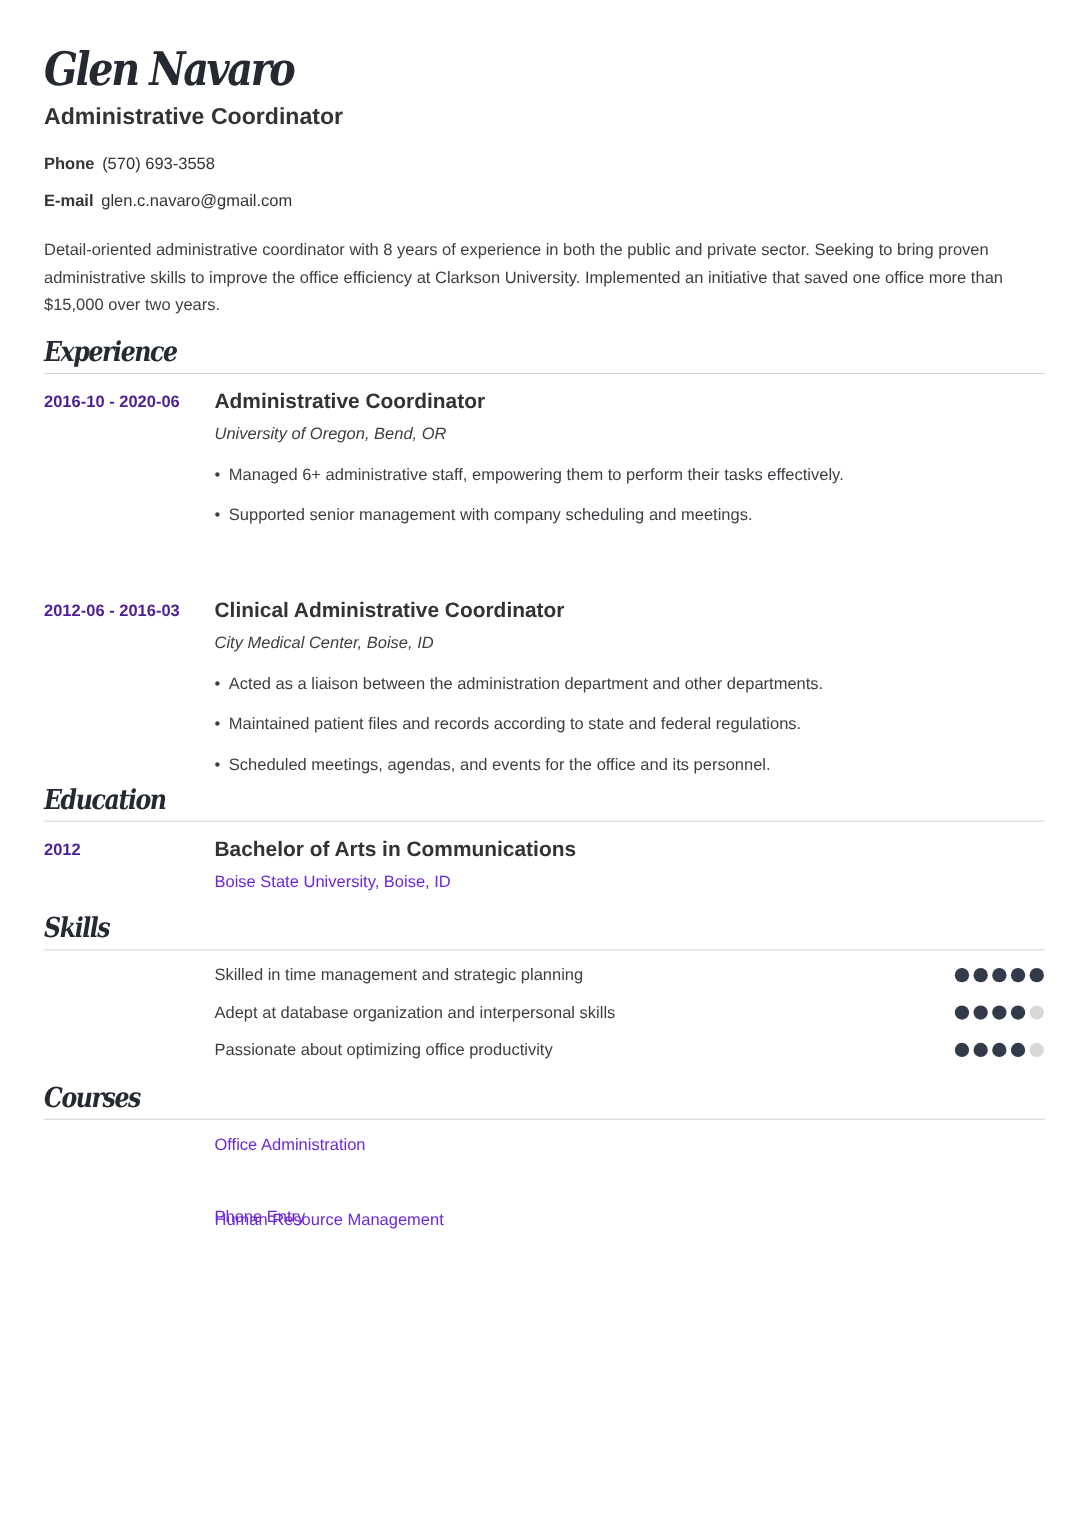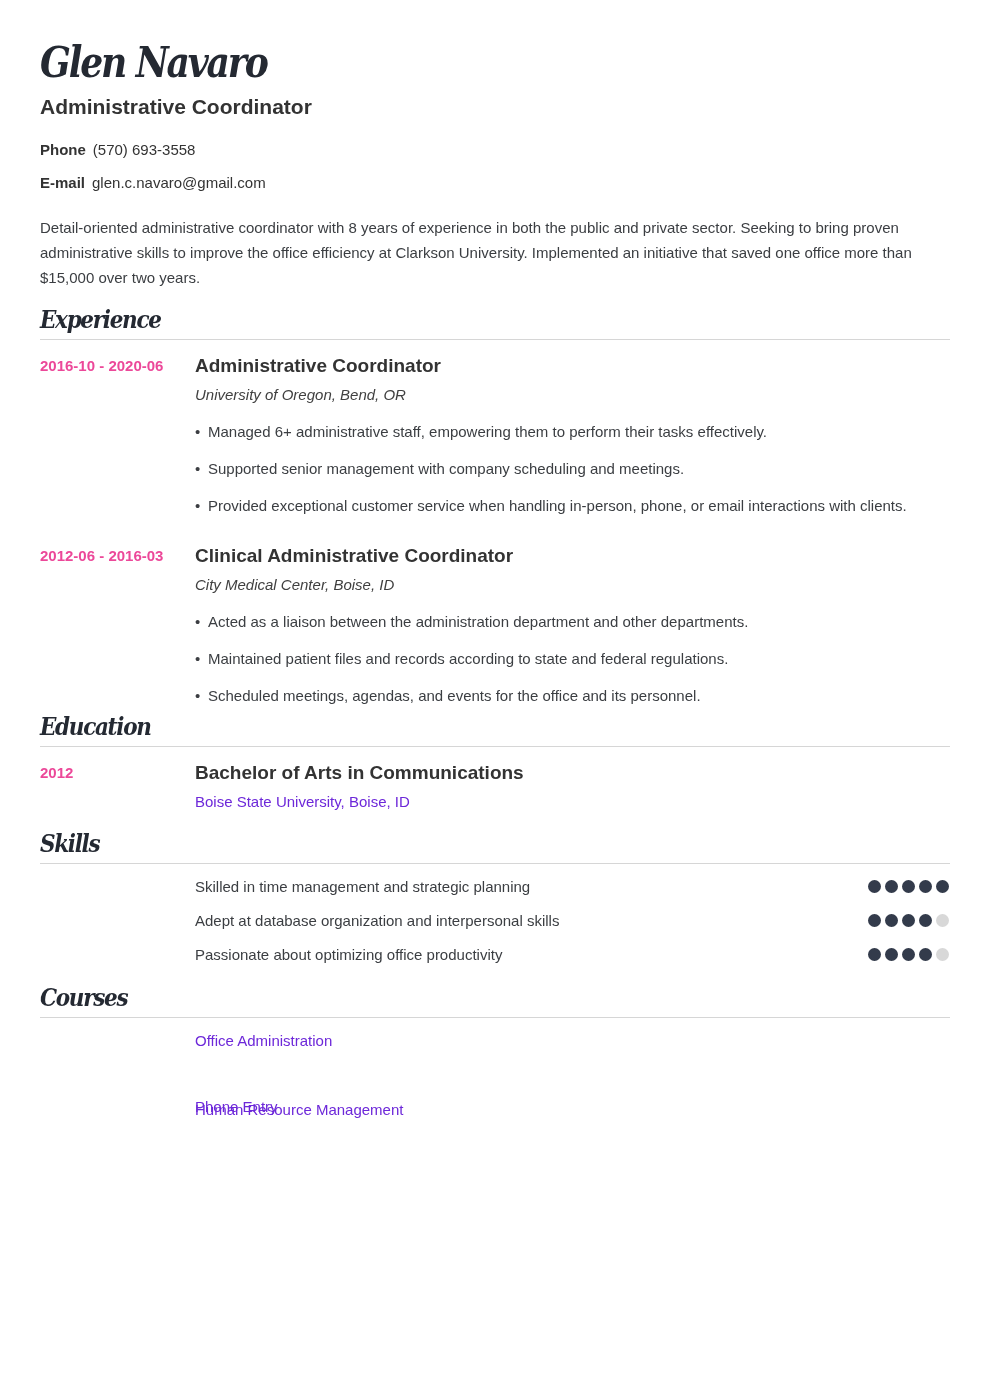--- a/index.html
+++ b/index.html
@@ -21,21 +21,21 @@
   .name { position: absolute; top: 38px; left: 0; font-size: 42px; line-height: 50px; letter-spacing: -2.5px; }
   .title { position: absolute; top: 94px; left: 0; font-size: 21px; font-weight: bold; color: #333; line-height: 26px; }
   .contact { position: absolute; left: 0; font-size: 15px; line-height: 20px; color: #333; }
   .contact .lbl { font-weight: bold; margin-right: 7px; }
   .summary { position: absolute; top: 215px; left: 0; width: 910px; font-size: 15px; line-height: 25px; color: #3b3e42; }
 
   .sec-head { position: absolute; left: 0; width: 910px; }
   .sec-head .script { font-size: 25px; line-height: 32px; }
   .sec-head .rule { position: absolute; left: 0; width: 910px; height: 1px; background: #d6d6d6; }
 
-  .date { position: absolute; left: 0; font-size: 15px; font-weight: bold; color: #ec4899; line-height: 20px; }
+  .date { position: absolute; left: 0; font-size: 15px; font-weight: bold; color: #4c1d95; line-height: 20px; }
   .job-title { position: absolute; left: 155px; font-size: 19px; font-weight: bold; color: #333; line-height: 24px; }
   .org { position: absolute; left: 155px; font-size: 15px; font-style: italic; color: #404040; line-height: 20px; }
   .plain { position: absolute; left: 155px; font-size: 15px; color: #6d28d9; line-height: 20px; }
   .bullets { position: absolute; left: 155px; list-style: none; font-size: 15px; color: #3b3e42; }
   .bullets li { line-height: 25px; height: 25px; padding-left: 13px; position: relative; white-space: nowrap; margin-top: 12px; }
   .bullets li::before { content: "•"; position: absolute; left: 0; top: 0; }
 
   .skill-row { position: absolute; left: 155px; width: 755px; height: 20px; }
   .skill-row .txt { font-size: 15px; line-height: 20px; color: #3b3e42; }
   .dots { position: absolute; right: 1px; top: 3px; display: flex; gap: 4px; }
@@ -64,21 +64,20 @@
     <div class="rule" style="top:35px;"></div>
   </div>
 
   <div>
     <div class="date" style="top:356px;">2016-10 - 2020-06</div>
     <div class="job-title" style="top:354px;">Administrative Coordinator</div>
     <div class="org" style="top:385px;">University of Oregon, Bend, OR</div>
     <ul class="bullets" style="top:407px;">
       <li>Managed 6+ administrative staff, empowering them to perform their tasks effectively.</li>
       <li>Supported senior management with company scheduling and meetings.</li>
-      <li>Provided exceptional customer service when handling in-person, phone, or email interactions with clients.</li>
     </ul>
   </div>
 
   <div>
     <div class="date" style="top:546px;">2012-06 - 2016-03</div>
     <div class="job-title" style="top:544px;">Clinical Administrative Coordinator</div>
     <div class="org" style="top:575px;">City Medical Center, Boise, ID</div>
     <ul class="bullets" style="top:597px;">
       <li>Acted as a liaison between the administration department and other departments.</li>
       <li>Maintained patient files and records according to state and federal regulations.</li>

